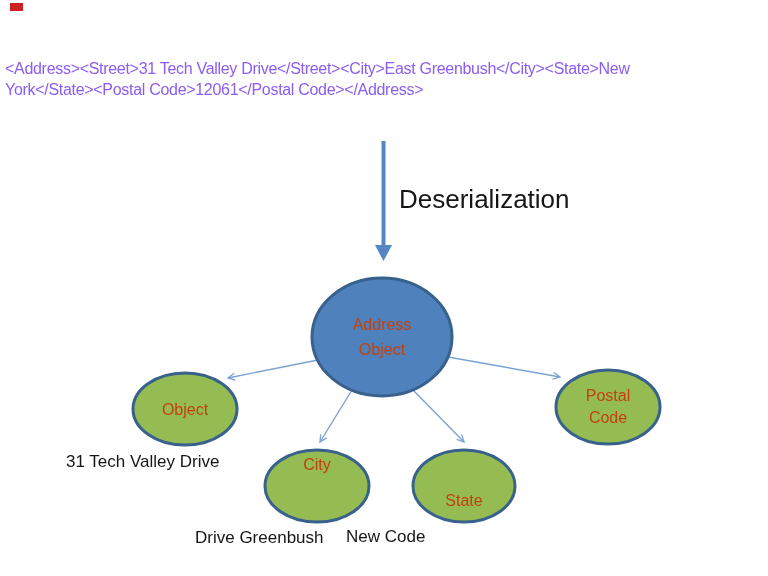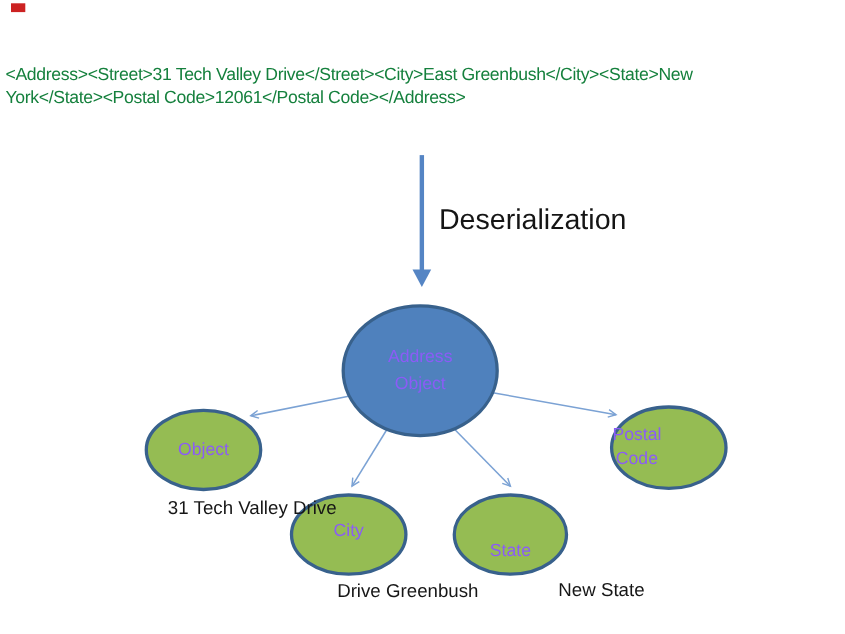--- a/index.html
+++ b/index.html
@@ -17,21 +17,21 @@
     left: 10px; top: 3px;
     width: 13px; height: 8px;
     background: #cc2222;
   }
 
   .xml-text {
     left: 5px; top: 58px;
     width: 758px;
     font-size: 16px;
     line-height: 21px;
-    color: #15803d;
+    color: #8b5cf6;
     letter-spacing: -0.3px;
     white-space: pre-line;
   }
 
   .process-label {
     left: 399px; top: 184px;
     font-size: 26px;
     color: #151515;
     white-space: nowrap;
     text-align: right;
@@ -40,34 +40,34 @@
   .diagram-svg { left: 0; top: 0; }
   .diagram-svg ellipse { stroke: #38618c; stroke-width: 3; }
   .connector { fill: none; stroke-width: 1.4; }
   .big-arrow-line { stroke-width: 4; }
 
   .node-label {
     display: flex;
     align-items: center;
     justify-content: center;
     text-align: center;
-    color: #8b5cf6;
+    color: #c2410c;
     font-size: 16px;
     line-height: 23px;
     white-space: pre-line;
   }
   .root-label   { left: 312px; top: 278px; width: 140px; height: 118px; line-height: 25px; }
   .street-label { left: 133px; top: 373px; width: 104px; height: 72px; }
-  .city-label   { left: 265px; top: 446px; width: 104px; height: 72px; }
+  .city-label   { left: 265px; top: 428px; width: 104px; height: 72px; }
   .state-label  { left: 413px; top: 464px; width: 102px; height: 72px; }
-  .postal-label { left: 527px; top: 370px; width: 104px; height: 74px; line-height: 22px; }
+  .postal-label { left: 556px; top: 370px; width: 104px; height: 74px; line-height: 22px; }
 
   .value-label {
     width: 240px;
-    text-align: right;
+    text-align: left;
     font-size: 17px;
     color: #161616;
     white-space: nowrap;
   }
   .street-value { left: 66px;  top: 452px; }
   .city-value   { left: 195px; top: 528px; }
   .state-value  { left: 346px; top: 527px; }
   .postal-value { left: 487px; top: 450px; }
 </style>
 </head>
@@ -113,16 +113,16 @@
 
   <div class="abs node-label state-label">State</div>
 
   <div class="abs node-label postal-label">Postal
 Code</div>
 
   <div class="abs value-label street-value">31 Tech Valley Drive</div>
 
   <div class="abs value-label city-value">Drive Greenbush</div>
 
-  <div class="abs value-label state-value">New State</div>
+  <div class="abs value-label state-value">New Code</div>
 
 
 </div>
 
 </body></html>

